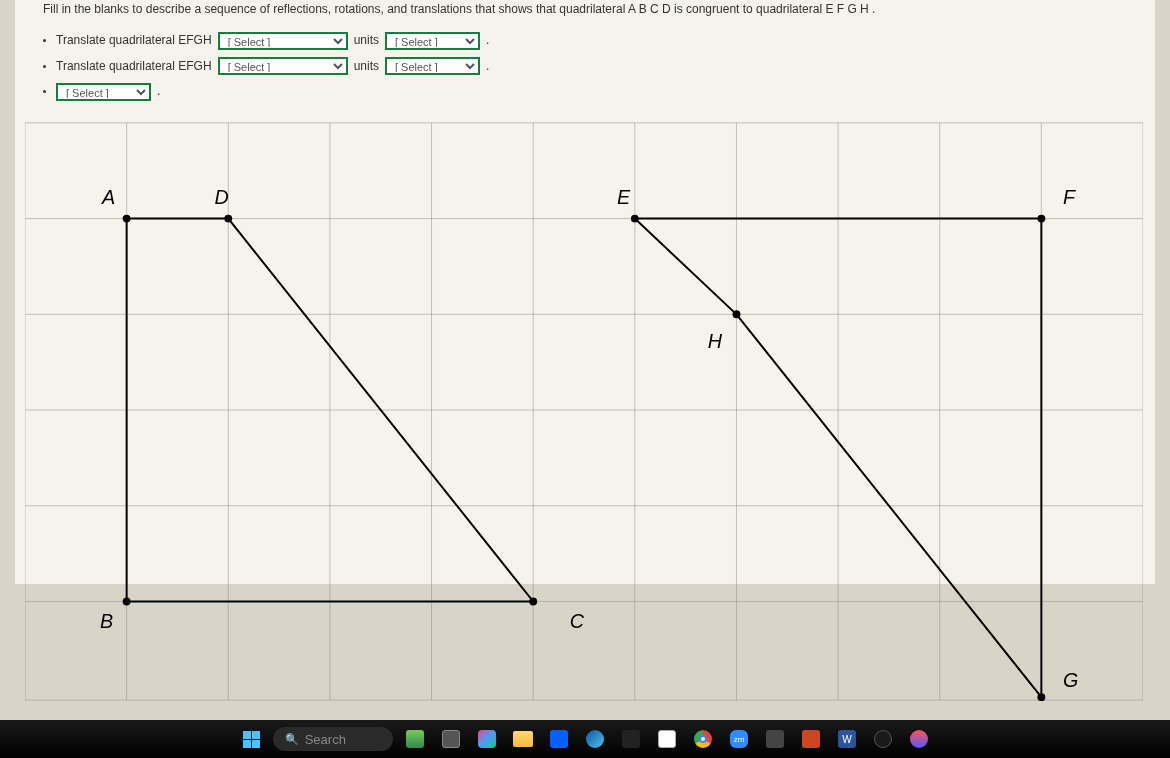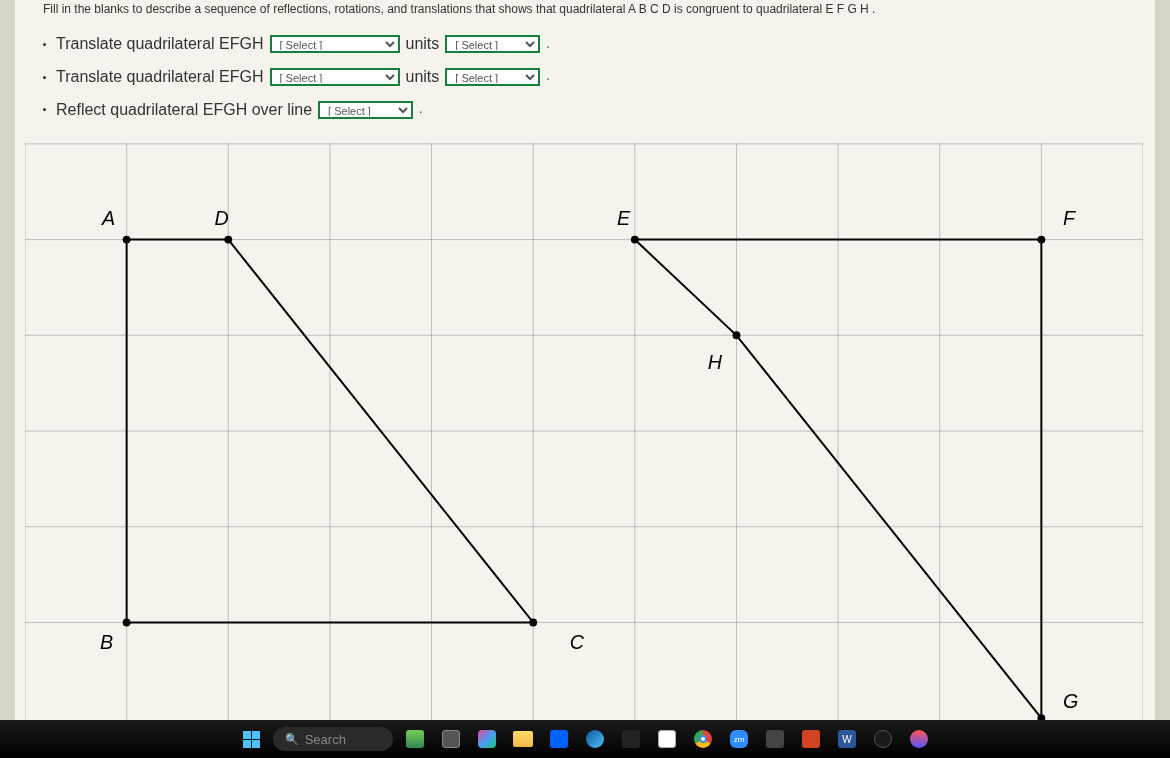--- a/index.html
+++ b/index.html
@@ -9,21 +9,21 @@
       width: 1170px;
       height: 758px;
       overflow: hidden;
       position: relative;
     }
     .content-area {
       background: #f5f3ec;
       margin: 0 15px;
       padding: 0;
       position: relative;
-      height: 720px;
+      height: 584px;
     }
     .instructions {
       font-size: 12px;
       color: #333;
       padding: 4px 10px 8px 10px;
       line-height: 1.8;
     }
     .instruction-header {
       font-size: 12px;
       color: #333;
@@ -34,21 +34,21 @@
       align-items: center;
       gap: 6px;
       margin: 4px 0;
       padding-left: 18px;
     }
     .bullet {
       width: 3px; height: 3px; background: #333; border-radius: 50%;
       margin-right: 4px;
     }
     .instruction-line span.text {
-      font-size: 16px;
+      font-size: 12px;
       color: #333;
     }
     select.dropdown {
       font-size: 11px;
       background: #fff;
       border: 2px solid #15803d;
       padding: 1px 4px;
       color: #555;
       height: 18px;
       min-width: 130px;
@@ -144,21 +144,20 @@
       </select>
       <span class="text">units</span>
       <select class="dropdown small">
         <option>[ Select ]</option>
       </select>
       <span class="period">.</span>
     </div>
 
     <div class="instruction-line">
       <span class="bullet"></span>
-      <span class="text">Reflect quadrilateral EFGH over line</span>
       <select class="dropdown small">
         <option>[ Select ]</option>
       </select>
       <span class="period">.</span>
     </div>
 
   </div>
 
   <div class="grid-area">
     <svg class="grid-svg" viewBox="0 0 1133 585">

